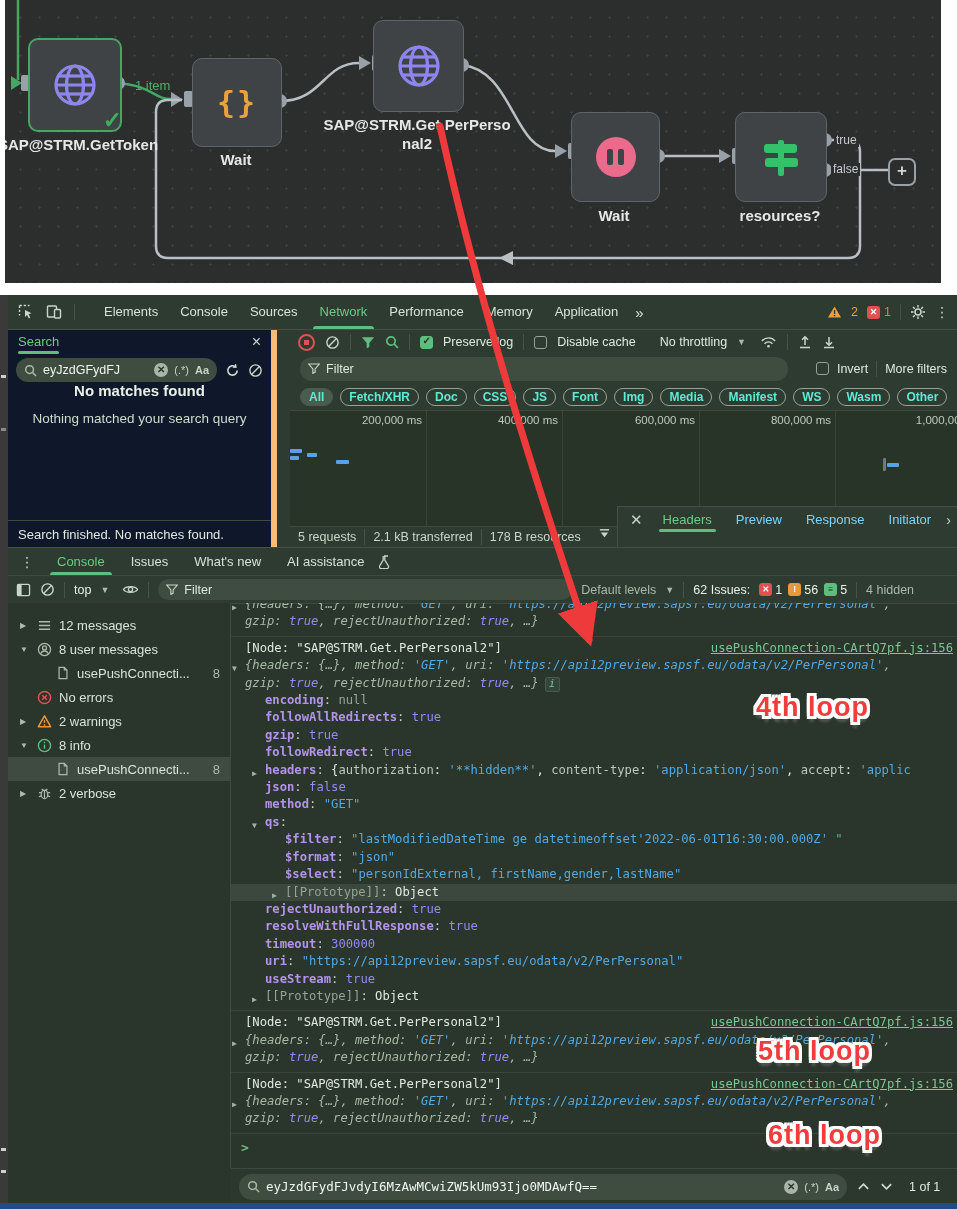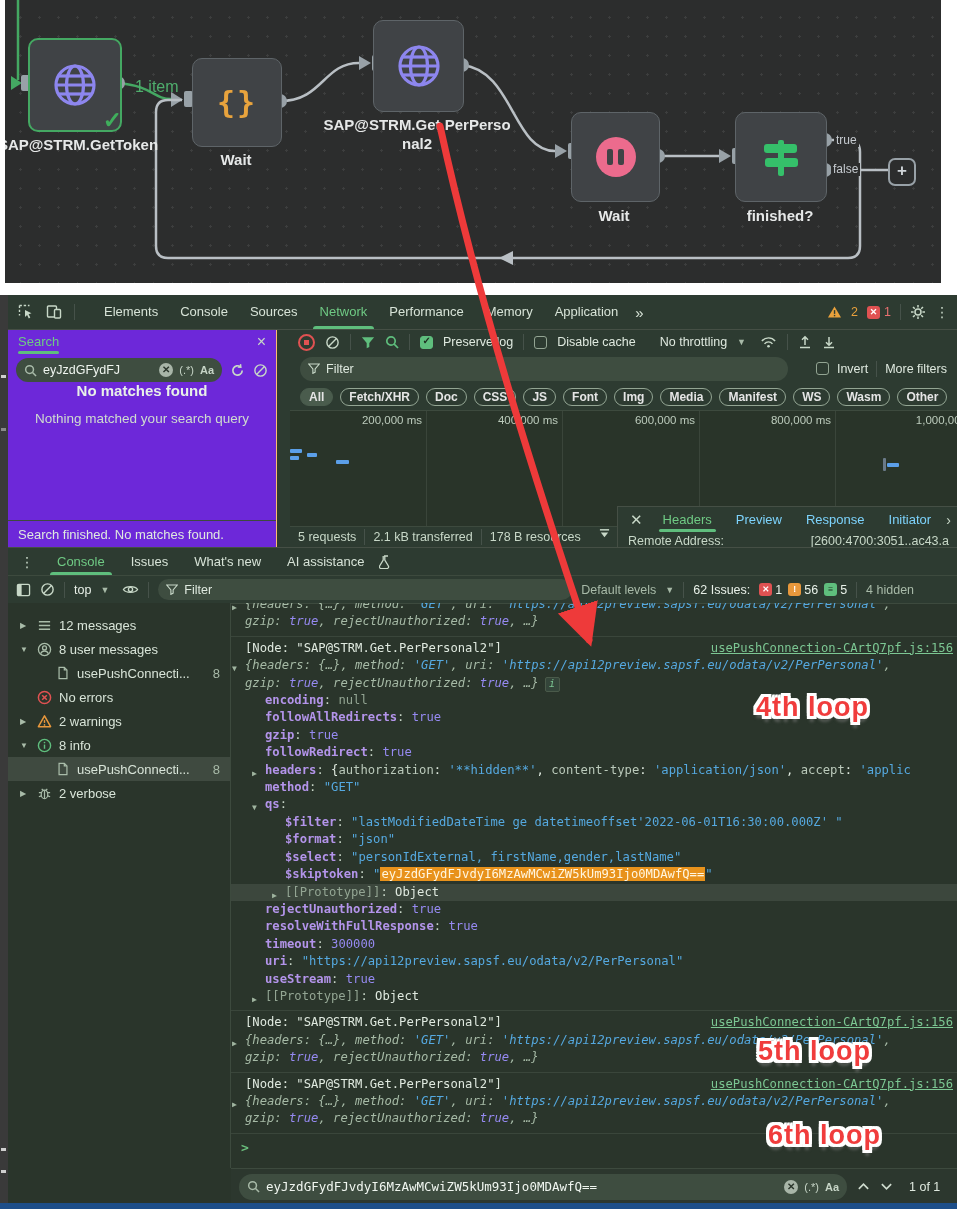--- a/index.html
+++ b/index.html
@@ -10,21 +10,21 @@
   .canvas{position:absolute;left:5px;top:0;width:936px;height:283px;background:#2c2d2d;
     background-image:radial-gradient(#3d3e3e 1.2px,transparent 1.4px);background-size:19px 19px;background-position:6px 8px;overflow:hidden;}
   .canvas svg.edges{position:absolute;left:0;top:0;}
   .wfnode{position:absolute;background:#404346;border:1.5px solid #5e6468;border-radius:10px;display:flex;align-items:center;justify-content:center;}
   .wfnode.ok{border:2px solid #44a862;}
   .check{position:absolute;right:-2px;bottom:-4px;color:#3fae5c;font-size:23px;font-weight:bold;}
   .nlabel{position:absolute;color:#e6e8e8;font-size:15px;font-weight:bold;text-align:center;line-height:19px;}
   .codeglyph{color:#e8a33d;font-size:30px;font-weight:bold;letter-spacing:2px;font-family:"DejaVu Sans Mono",monospace;}
   .pausewrap{width:40px;height:40px;border-radius:50%;background:#ec6b8d;display:flex;align-items:center;justify-content:center;gap:5px;}
   .pausewrap i{display:block;width:6px;height:16px;background:#404346;border-radius:2px;}
-  .edge-label{position:absolute;color:#4fae6d;font-size:16px;}
+  .edge-label{position:absolute;color:#4fae6d;font-size:13px;}
   .io-label{position:absolute;color:#c6cbd0;font-size:12px;background:#2c2d2d;padding:0 2px;line-height:13px;}
   .add-btn{position:absolute;width:24px;height:24px;border:2.5px solid #98a1a7;border-radius:7px;background:#2c2d2d;
     color:#cfd4d8;font-size:17px;line-height:22px;text-align:center;font-weight:bold;}
 
   
   .left-strip{position:absolute;left:0;top:295px;width:8px;height:914px;background:#3a3a3a;}
   .left-strip i{position:absolute;left:1px;width:5px;height:3px;background:#cfcfcf;display:block;}
   .bottom-strip{position:absolute;left:0;top:1203px;width:957px;height:6px;background:#1d4e89;}
 
   
@@ -45,42 +45,42 @@
   .dt-tab{position:relative;line-height:34px;padding:0 11px;color:#d7e3d7;font-size:13px;cursor:default;}
   .dt-tab.sel{color:#6fca84;}
   .dt-tab.sel::after{content:"";position:absolute;left:4px;right:4px;bottom:0;height:3px;background:#5fbe7d;border-radius:3px 3px 0 0;}
   .more-tabs{font-size:15px;color:#d7e3d7;padding:0 6px;}
   .tab-right{position:absolute;right:8px;top:0;height:34px;display:flex;align-items:center;gap:9px;}
   .warncount{color:#e8a13c;font-size:12.5px;}
   .errbadge{width:13px;height:13px;background:#e05252;border-radius:3px;color:#fff;font-size:9px;line-height:13px;text-align:center;font-weight:bold;}
   .errcount{color:#e87070;font-size:12.5px;margin-left:-5px;}
 
   
-  .search-panel{position:absolute;left:0;top:35px;width:269px;height:217px;background:#6d28d9;border-right:1px solid #fdba74;box-sizing:border-box;}
+  .search-panel{position:absolute;left:0;top:35px;width:269px;height:217px;background:#0f172a;border-right:6px solid #fdba74;box-sizing:border-box;}
   .sp-head{height:24px;display:flex;align-items:center;padding:0 10px;}
   .sp-title{position:relative;color:#6fca84;font-size:13px;padding-bottom:2px;}
   .sp-title::after{content:"";position:absolute;left:0;right:0;bottom:-3px;height:2.5px;background:#5fbe7d;border-radius:2px;}
   .sp-close{margin-left:auto;color:#c8d8c8;font-size:16px;}
   .sp-inputrow{display:flex;align-items:center;gap:8px;padding:4px 8px 0 8px;}
   .sp-empty{text-align:center;}
   .sp-empty .t1{font-weight:bold;font-size:15px;color:#e8f0e8;}
   .sp-empty .t2{font-size:13.5px;color:#cfdccf;margin-top:12px;}
   .sp-foot{position:absolute;left:0;right:0;bottom:0;height:26px;border-top:1px solid #3d4a3e;display:flex;align-items:center;padding:0 10px;font-size:13px;color:#dfe9df;}
   .mini{font-size:11px;color:#c6d4c6;}
 
   
   .net-panel{position:absolute;left:282px;top:35px;width:667px;height:217px;background:#293429;box-sizing:border-box;}
   .net-toolbar{height:24px;display:flex;align-items:center;gap:10px;padding:0 8px;background:#2d3b31;}
   .rec{width:13px;height:13px;border:2px solid #e05252;border-radius:50%;display:flex;align-items:center;justify-content:center;flex:0 0 13px;}
   .rec i{display:block;width:5px;height:5px;background:#e05252;}
   .lbl{font-size:12.5px;color:#dfe9df;white-space:nowrap;}
   .net-filterrow{height:29px;display:flex;align-items:center;gap:8px;padding:0 10px;background:#2d3b31;}
   .net-filterrow .pill{flex:0 0 472px;}
   .chips{height:27px;display:flex;align-items:center;gap:7px;padding:0 10px;background:#2d3b31;border-bottom:1px solid #3d4a3e;}
-  .chip{border:1px solid #93a593;border-radius:10px;padding:1px 8px;font-size:12px;color:#e5e5e5;font-weight:bold;white-space:nowrap;}
+  .chip{border:1px solid #93a593;border-radius:10px;padding:1px 8px;font-size:12px;color:#5eead4;font-weight:bold;white-space:nowrap;}
   .chip.sel{background:#4a5c4d;border-color:#4a5c4d;}
   .timeline{position:absolute;left:0;top:81px;width:667px;height:115px;background:#293429;overflow:hidden;}
   .gridline{position:absolute;top:0;bottom:0;width:1px;background:#3a453a;}
   .ticklabel{position:absolute;top:3px;width:106px;text-align:right;font-size:11.5px;color:#bccbbc;}
   .tbar{position:absolute;background:#5b9fe8;border-radius:1px;}
   .tbar.dark{background:#6a7a88;}
   .net-status{position:absolute;left:0;top:196px;width:327px;height:21px;display:flex;align-items:center;gap:8px;padding:0 8px;background:#2d3b31;border-top:1px solid #3d4a3e;font-size:12.5px;color:#c8d8c8;white-space:nowrap;box-sizing:border-box;}
   .sortmini{position:absolute;left:308px;top:198px;}
   .detail-panel{position:absolute;left:327px;top:176px;width:340px;height:41px;background:#2d3b31;border-left:1px solid #454f45;border-top:1px solid #454f45;z-index:5;overflow:hidden;box-sizing:border-box;}
   .dp-tabs{height:25px;display:flex;align-items:center;gap:4px;padding:0 6px;}
@@ -230,21 +230,21 @@
       <span class="icon">
         <svg width="44" height="44" viewBox="-22 -22 44 44">
           <g fill="#35c06a">
               <rect x="-3" y="-17" width="6" height="36" rx="2"></rect>
           <rect x="-17" y="-13" width="33" height="9" rx="3"></rect>
           <rect x="-16" y="1" width="33" height="9" rx="3"></rect>
             </g>
         </svg>
         </span>
     </div>
-    <div class="nlabel" style="left:725px;top:206px;width:100px;">finished?</div>
+    <div class="nlabel" style="left:725px;top:206px;width:100px;">resources?</div>
 
     <div class="edge-label" style="left:130px;top:78px;">1 item</div>
     <div class="io-label" style="left:829px;top:134px;">true</div>
     <div class="io-label" style="left:826px;top:163px;">false</div>
     <div class="add-btn" style="left:883px;top:158px;">+</div>
   </div>
 
   <div class="left-strip">
     <i style="top:80px;"></i>
       <i style="top:133px;background:#8a8a8a;"></i>
@@ -466,24 +466,20 @@
 
       <div class="detail-panel">
         <div class="dp-tabs" id="dp-tabs">
           <span class="dp-close">✕</span>
         <span class="dp-tab sel">Headers</span>
             <span class="dp-tab">Preview</span>
             <span class="dp-tab">Response</span>
             <span class="dp-tab">Initiator</span>
             <span class="dp-more">›</span>
           </div>
-        <div class="dp-remote">
-          <span>Remote Address:</span>
-          <span>[2600:4700:3051..ac43.a</span>
-        </div>
       </div>
     </div>
 
     <div class="consoled">
       <div class="c-tabs">
         <span class="kebab">⋮</span>
         <div id="console-tabs">
             <div class="c-tab sel">Console</div>
             <div class="c-tab">Issues</div>
             <div class="c-tab">What's new</div>
@@ -647,26 +643,26 @@
             <div class="crow header haslink"><div style="padding-left: 14px; position: relative;"><span class="t-n">[Node: "SAP@STRM.Get.PerPersonal2"]</span></div><span class="srclink">usePushConnection-CArtQ7pf.js:156</span></div>
             <div class="crow preview"><div style="padding-left: 14px; position: relative;"><span class="arr" style="left: 1px;">▼</span><span class="t-pv">{headers: {…}, method: </span><span class="t-is">'GET'</span><span class="t-pv">, uri: </span><span class="t-is">'https://api12preview.sapsf.eu/odata/v2/PerPersonal'</span><span class="t-pv">,
 gzip: </span><span class="t-ib">true</span><span class="t-pv">, rejectUnauthorized: </span><span class="t-ib">true</span><span class="t-pv">, …}</span><span class="ibadge">i</span></div></div>
             <div class="crow"><div style="padding-left: 34px; position: relative;"><span class="t-k">encoding</span><span class="t-c">: </span><span class="t-nl">null</span></div></div>
             <div class="crow"><div style="padding-left: 34px; position: relative;"><span class="t-k">followAllRedirects</span><span class="t-c">: </span><span class="t-b">true</span></div></div>
             <div class="crow"><div style="padding-left: 34px; position: relative;"><span class="t-k">gzip</span><span class="t-c">: </span><span class="t-b">true</span></div></div>
             <div class="crow"><div style="padding-left: 34px; position: relative;"><span class="t-k">followRedirect</span><span class="t-c">: </span><span class="t-b">true</span></div></div>
             <div class="crow nowrap">
               <div style="padding-left: 34px; position: relative;"><span class="arr" style="left: 21px;">▶</span><span class="t-k">headers</span><span class="t-c">: </span><span class="t-w">{</span><span class="t-gk">authorization</span><span class="t-w">: </span><span class="t-s">'**hidden**'</span><span class="t-w">, </span><span class="t-gk">content-type</span><span class="t-w">: </span><span class="t-s">'application/json'</span><span class="t-w">, </span><span class="t-gk">accept</span><span class="t-w">: </span><span class="t-s">'applic</span></div>
             </div>
+            <div class="crow"><div style="padding-left: 34px; position: relative;"><span class="t-k">json</span><span class="t-c">: </span><span class="t-b">false</span></div></div>
             <div class="crow"><div style="padding-left: 34px; position: relative;"><span class="t-k">method</span><span class="t-c">: </span><span class="t-s">"GET"</span></div></div>
             <div class="crow"><div style="padding-left: 34px; position: relative;"><span class="arr" style="left: 21px;">▼</span><span class="t-k">qs</span><span class="t-c">:</span></div></div>
             <div class="crow"><div style="padding-left: 54px; position: relative;"><span class="t-k">$filter</span><span class="t-c">: </span><span class="t-s">"lastModifiedDateTime ge datetimeoffset'2022-06-01T16:30:00.000Z' "</span></div></div>
             <div class="crow"><div style="padding-left: 54px; position: relative;"><span class="t-k">$format</span><span class="t-c">: </span><span class="t-s">"json"</span></div></div>
             <div class="crow"><div style="padding-left: 54px; position: relative;"><span class="t-k">$select</span><span class="t-c">: </span><span class="t-s">"personIdExternal, firstName,gender,lastName"</span></div></div>
-            <div class="crow"><div style="padding-left: 54px; position: relative;"><span class="t-k">$skiptoken</span><span class="t-c">: </span><span class="t-s">"</span><span class="t-hl">eyJzdGFydFJvdyI6MzAwMCwiZW5kUm93Ijo0MDAwfQ==</span><span class="t-s">"</span></div></div>
             <div class="crow sel"><div style="padding-left: 54px; position: relative;"><span class="arr" style="left: 41px;">▶</span><span class="t-nl">[[Prototype]]</span><span class="t-c">: </span><span class="t-w">Object</span></div></div>
             <div class="crow"><div style="padding-left: 34px; position: relative;"><span class="t-k">rejectUnauthorized</span><span class="t-c">: </span><span class="t-b">true</span></div></div>
             <div class="crow"><div style="padding-left: 34px; position: relative;"><span class="t-k">resolveWithFullResponse</span><span class="t-c">: </span><span class="t-b">true</span></div></div>
             <div class="crow"><div style="padding-left: 34px; position: relative;"><span class="t-k">timeout</span><span class="t-c">: </span><span class="t-b">300000</span></div></div>
             <div class="crow"><div style="padding-left: 34px; position: relative;"><span class="t-k">uri</span><span class="t-c">: </span><span class="t-s">"https://api12preview.sapsf.eu/odata/v2/PerPersonal"</span></div></div>
             <div class="crow"><div style="padding-left: 34px; position: relative;"><span class="t-k">useStream</span><span class="t-c">: </span><span class="t-b">true</span></div></div>
             <div class="crow"><div style="padding-left: 34px; position: relative;"><span class="arr" style="left: 21px;">▶</span><span class="t-nl">[[Prototype]]</span><span class="t-c">: </span><span class="t-w">Object</span></div></div>
           </div>
           <div class="entry">
             <div class="crow header haslink"><div style="padding-left: 14px; position: relative;"><span class="t-n">[Node: "SAP@STRM.Get.PerPersonal2"]</span></div><span class="srclink">usePushConnection-CArtQ7pf.js:156</span></div>

